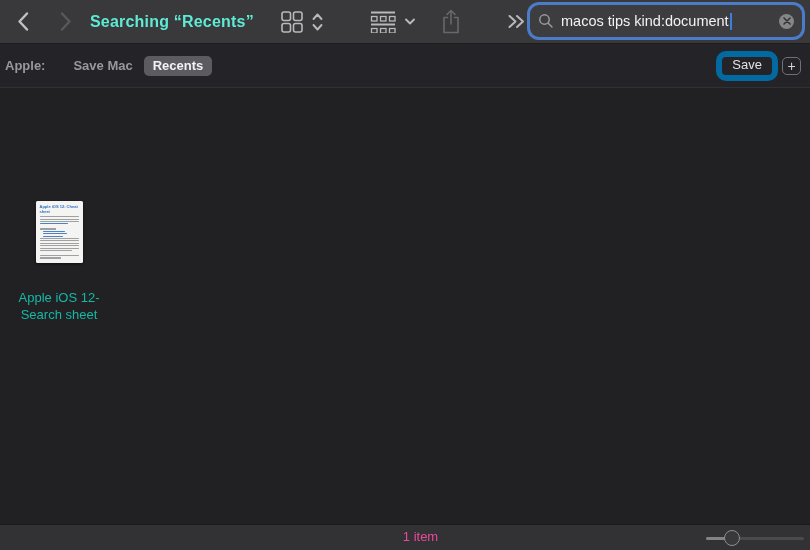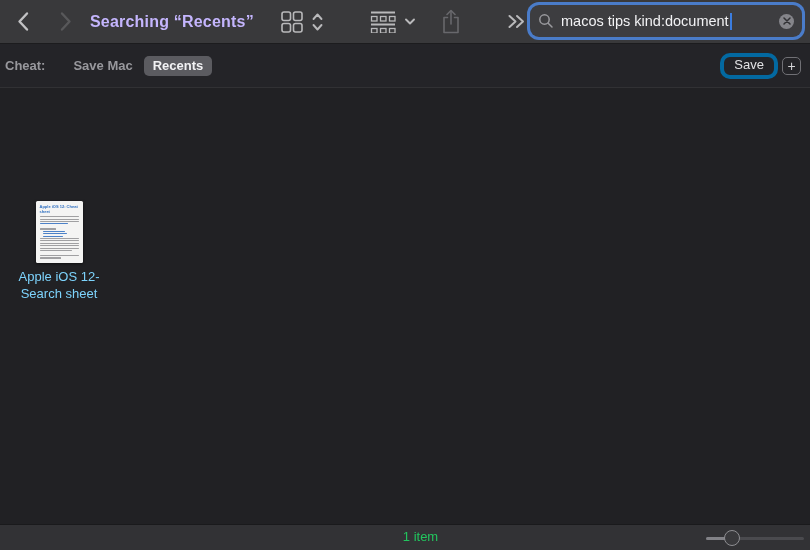--- a/index.html
+++ b/index.html
@@ -3,57 +3,57 @@
 <meta charset="utf-8">
 <style>
   html,body{margin:0;padding:0;background:#202023;width:810px;height:550px;overflow:hidden;
     font-family:"Liberation Sans","DejaVu Sans",sans-serif;-webkit-font-smoothing:antialiased;}
   .window{width:810px;height:550px;display:flex;flex-direction:column;}
 
   
   .toolbar{position:relative;height:43px;background:#39393b;border-bottom:1px solid #1c1c1e;flex:0 0 auto;}
   .tb-abs{position:absolute;display:flex;align-items:center;justify-content:center;}
   .title{position:absolute;left:90px;top:0;height:41px;line-height:43px;
-    font-size:16px;font-weight:700;color:#c4b5fd;letter-spacing:.2px;white-space:nowrap;}
+    font-size:16px;font-weight:700;color:#5eead4;letter-spacing:.2px;white-space:nowrap;}
 
   
   .search-field{position:absolute;left:530px;top:5px;width:272px;height:32px;background:#3d3d40;
     border-radius:9px;box-shadow:0 0 0 3px #4a7cc9;display:flex;align-items:center;padding:16px 8px;box-sizing:border-box;}
   .search-text{color:#f2f2f4;font-size:14.5px;margin-left:7px;white-space:nowrap;overflow:hidden;}
   .caret{width:2px;height:17px;background:#3b7de0;margin-left:1px;flex:0 0 auto;}
   .clear-btn{margin-left:auto;width:15px;height:15px;border-radius:50%;background:#85858a;
     display:flex;align-items:center;justify-content:center;flex:0 0 auto;}
 
   
   .scopebar{height:44px;background:#242428;border-bottom:1px solid #313134;display:flex;align-items:center;
     padding:0 9px 0 5px;box-sizing:border-box;flex:0 0 auto;}
   .scope-label{color:#98989d;font-size:13px;font-weight:700;}
   .scope-item{color:#98989d;font-size:13px;font-weight:700;margin-left:28px;cursor:default;}
   .scope-pill{margin-left:11px;background:#5b5b60;color:#f2f2f4;font-size:13px;font-weight:700;
     padding:2.5px 9px;border-radius:5px;}
-  .save-btn{margin-left:auto;border:4px solid #0369a1;border-radius:10px;color:#e2e2e4;font-size:13px;
+  .save-btn{margin-left:auto;border:6px solid #0369a1;border-radius:10px;color:#e2e2e4;font-size:13px;
     padding:1.5px 10px 2.5px;background:transparent;line-height:14px;}
   .plus-btn{margin-left:4px;border:1px solid #707075;border-radius:5px;color:#d5d5d8;width:19px;height:18px;
     background:transparent;display:flex;align-items:center;justify-content:center;box-sizing:border-box;}
 
   
   .content{flex:1 1 auto;background:#212124;position:relative;}
   .file-item{position:absolute;left:3px;top:110px;width:112px;text-align:center;}
   .thumb{width:47px;height:62px;background:#f4f4f3;border-radius:1.5px;margin:3px auto 0;
     box-shadow:0 1px 3px rgba(0,0,0,.55);padding:4px;box-sizing:border-box;text-align:left;overflow:hidden;}
   .thumb-title{font-size:4px;line-height:4.6px;font-weight:700;color:#2f6fc0;margin-bottom:2px;word-spacing:0;}
   .tl{height:1.1px;background:#a0a0a2;margin-bottom:1.3px;border-radius:.5px;}
   .tl.b{background:#4d82c8;}
   .tl.gap{background:transparent;height:1.4px;}
-  .file-label{margin-top:5px;color:#7dd3fc;font-size:13px;line-height:17px;}
+  .file-label{margin-top:26px;color:#14b8a6;font-size:13px;line-height:17px;}
 
   
   .statusbar{height:25px;background:#323235;border-top:1px solid #1a1a1c;position:relative;flex:0 0 auto;}
   .item-count{position:absolute;left:0;right:0;top:0;height:25px;line-height:24px;text-align:center;
-    color:#22c55e;font-size:13px;margin-left:31px;}
+    color:#ec4899;font-size:13px;margin-left:31px;}
   .zoom-slider{position:absolute;right:6px;top:5px;width:98px;height:16px;}
   .z-track{position:absolute;left:0;right:0;top:6.5px;height:3px;border-radius:2px;background:#4a4a4e;}
   .z-fill{position:absolute;left:0;top:6.5px;height:3px;border-radius:2px;background:#828287;width:27%;}
   .z-knob{position:absolute;top:0;left:calc(27% - 8px);width:16px;height:16px;border-radius:50%;
     background:#39393c;border:1.5px solid #8e8e92;box-sizing:border-box;}
   svg{display:block;}
 </style>
 </head>
 <body>
 
@@ -152,21 +152,21 @@
       <span class="caret"></span>
       <span class="clear-btn">
         <svg width="8" height="8" viewBox="0 0 8 8">
           <path d="M1 1 L7 7 M7 1 L1 7" stroke="#313134" stroke-width="1.5" stroke-linecap="round"></path>
         </svg>
       </span>
     </div>
   </div>
 
   <div class="scopebar">
-    <span class="scope-label">Cheat:</span>
+    <span class="scope-label">Apple:</span>
     <span class="scope-item">Save Mac</span>
     <span class="scope-pill">Recents</span>
     <button class="save-btn">Save</button>
     <button class="plus-btn">
         <span style="font-size:14px;line-height:14px;">+</span>
       </button>
   </div>
 
   <div class="content">
     <div class="file-item">

